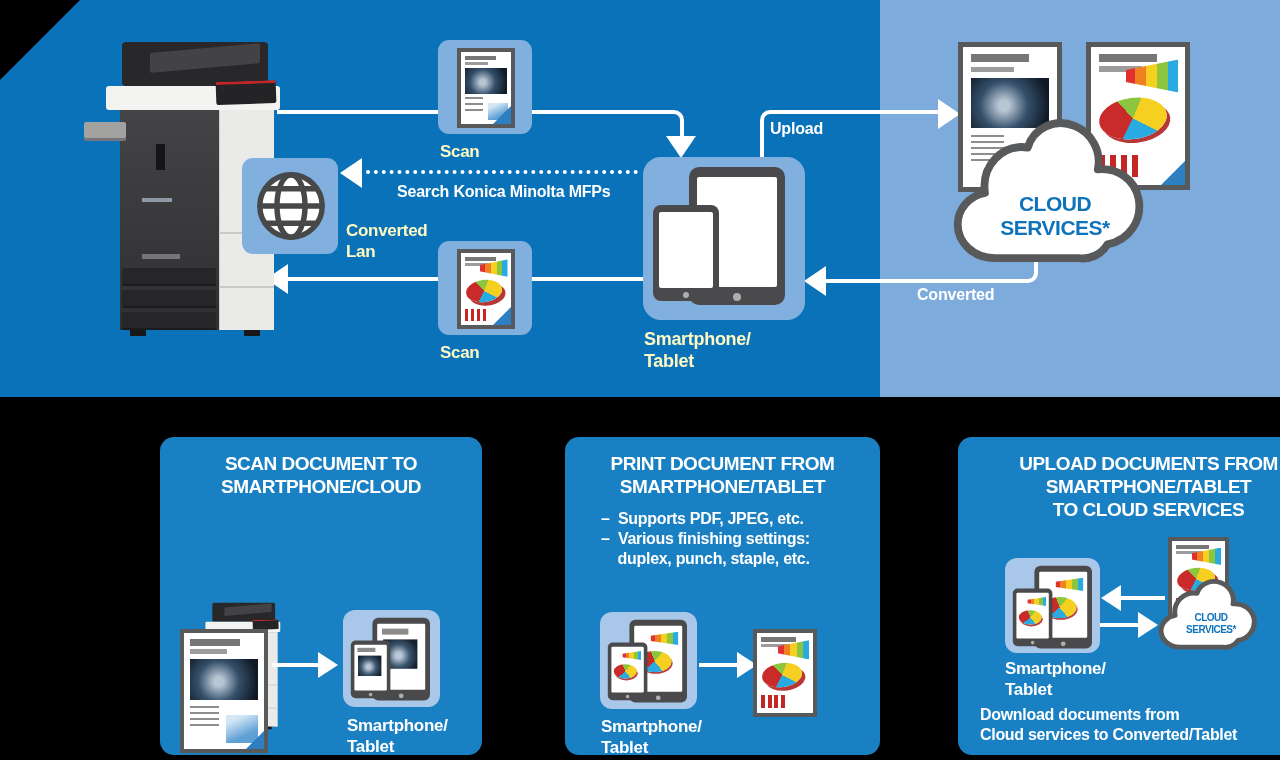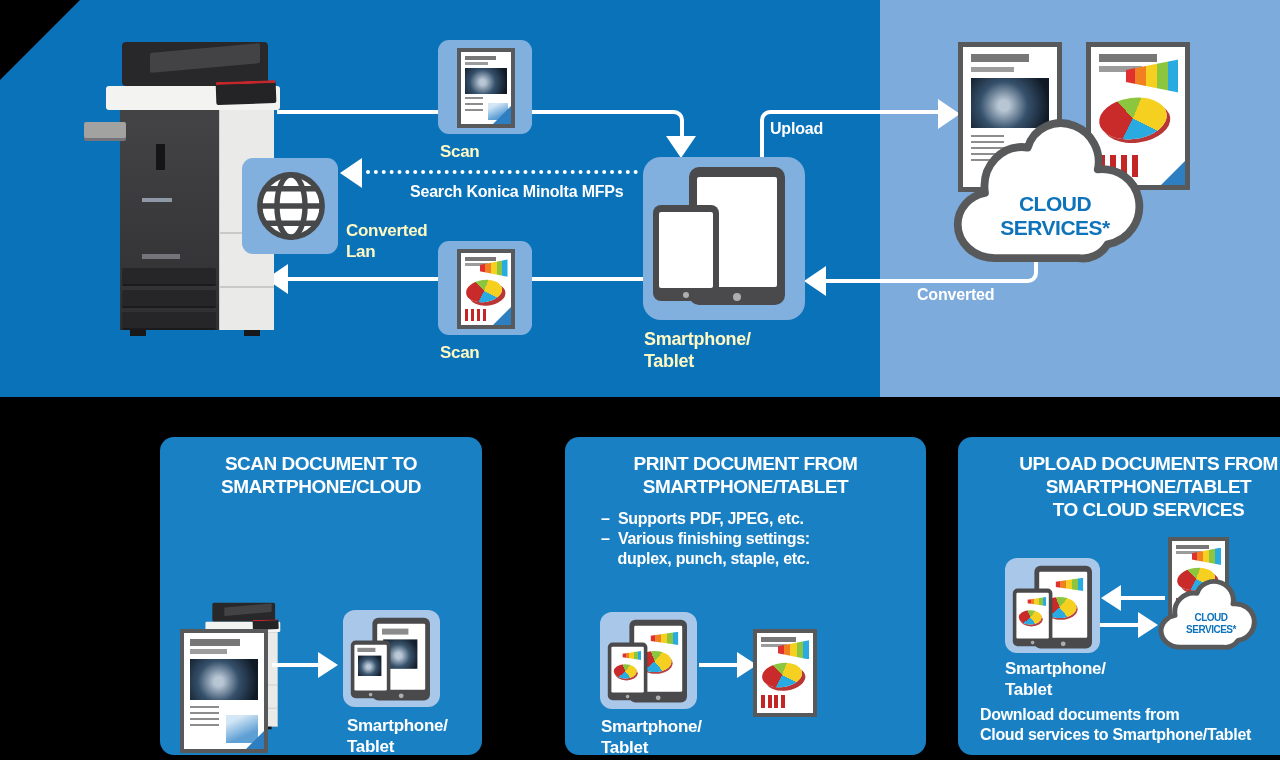--- a/index.html
+++ b/index.html
@@ -146,21 +146,21 @@
   <div class="tile" style="left:242px;top:158px;width:96px;height:96px;"></div>
   <svg class="cloudsvg" style="left:252px;top:167px;z-index:4;" width="78" height="78" viewBox="0 0 100 100">
     <g stroke="#47484a" stroke-width="7" fill="#fff">
       <circle cx="50" cy="50" r="40"></circle>
       <ellipse cx="50" cy="50" rx="18" ry="40" fill="none"></ellipse>
       <path d="M10 50 H90 M17 28 H83 M17 72 H83" fill="none"></path>
     </g>
   </svg>
   <div class="wlabel" style="left:346px;top:221px;">Converted
 Lan</div>
-  <div class="flowlabel" style="left:410px;top:183px;">Search Konica Minolta MFPs</div>
+  <div class="flowlabel" style="left:397px;top:183px;">Search Konica Minolta MFPs</div>
 
   <div class="tile" style="left:438px;top:241px;width:94px;height:94px;"></div>
   <div class="doc sm color" style="left:457px;top:249px;width:50px;height:72px;z-index:4;">
     <span class="h1"></span>
       <span class="h2"></span>
       <span class="cone"></span>
       <span class="pie"></span>
       <span class="rbars"></span>
       <span class="fold"></span>
   </div>
@@ -242,21 +242,21 @@
           </div>
         <div class="dev-phone">
             <div class="dev-screen"></div>
           </div>
       </div>
     </div>
     <div class="plabel" style="left:187px;top:279px;">Smartphone/
 Tablet</div>
   </div>
 
-  <div class="panel" style="left:565px;width:361px;">
+  <div class="panel" style="left:565px;width:315px;">
     <div class="ptitle">PRINT DOCUMENT FROM
 SMARTPHONE/TABLET</div>
     <div class="pbullets" style="left:36px;top:72px;">–  Supports PDF, JPEG, etc.
 –  Various finishing settings:
     duplex, punch, staple, etc.</div>
     <div class="devbox" style="left:35px;top:175px;width:97px;height:97px;"></div>
     <div class="scaled-dev" style="left:38px;top:178px;">
       <div class="devices color">
         <div class="dev-tablet">
             <div class="dev-screen"></div>
@@ -324,16 +324,16 @@
     <div class="fline" style="left:142px;top:186px;width:40px;height:4px;"></div>
     <div class="tri tri-r sm" style="left:180px;top:175px;"></div>
     <svg class="cloudsvg" style="left:198px;top:142px;" width="110" height="72" viewBox="0 0 220 150" preserveAspectRatio="none">
       <path fill="#fff" stroke="#58595b" stroke-width="10" stroke-linejoin="round" d="M 48 142 C 26 142 10 126 10 108 C 10 92 22 79 38 76 C 34 48 56 26 82 30 C 88 10 110 0 130 8 C 148 15 158 34 154 52 C 174 50 192 62 196 82 C 200 104 186 124 164 128 C 158 138 146 144 134 142 Z"></path>
     </svg>
     <div class="cloudtext" style="left:202px;top:175px;width:102px;font-size:10px;line-height:1.2;">CLOUD
 SERVICES*</div>
     <div class="plabel" style="left:47px;top:222px;">Smartphone/
 Tablet</div>
     <div class="pfooter" style="left:22px;top:268px;">Download documents from
-Cloud services to Smartphone/Tablet</div>
+Cloud services to Converted/Tablet</div>
   </div>
 
 </div>
 
 </body></html>

